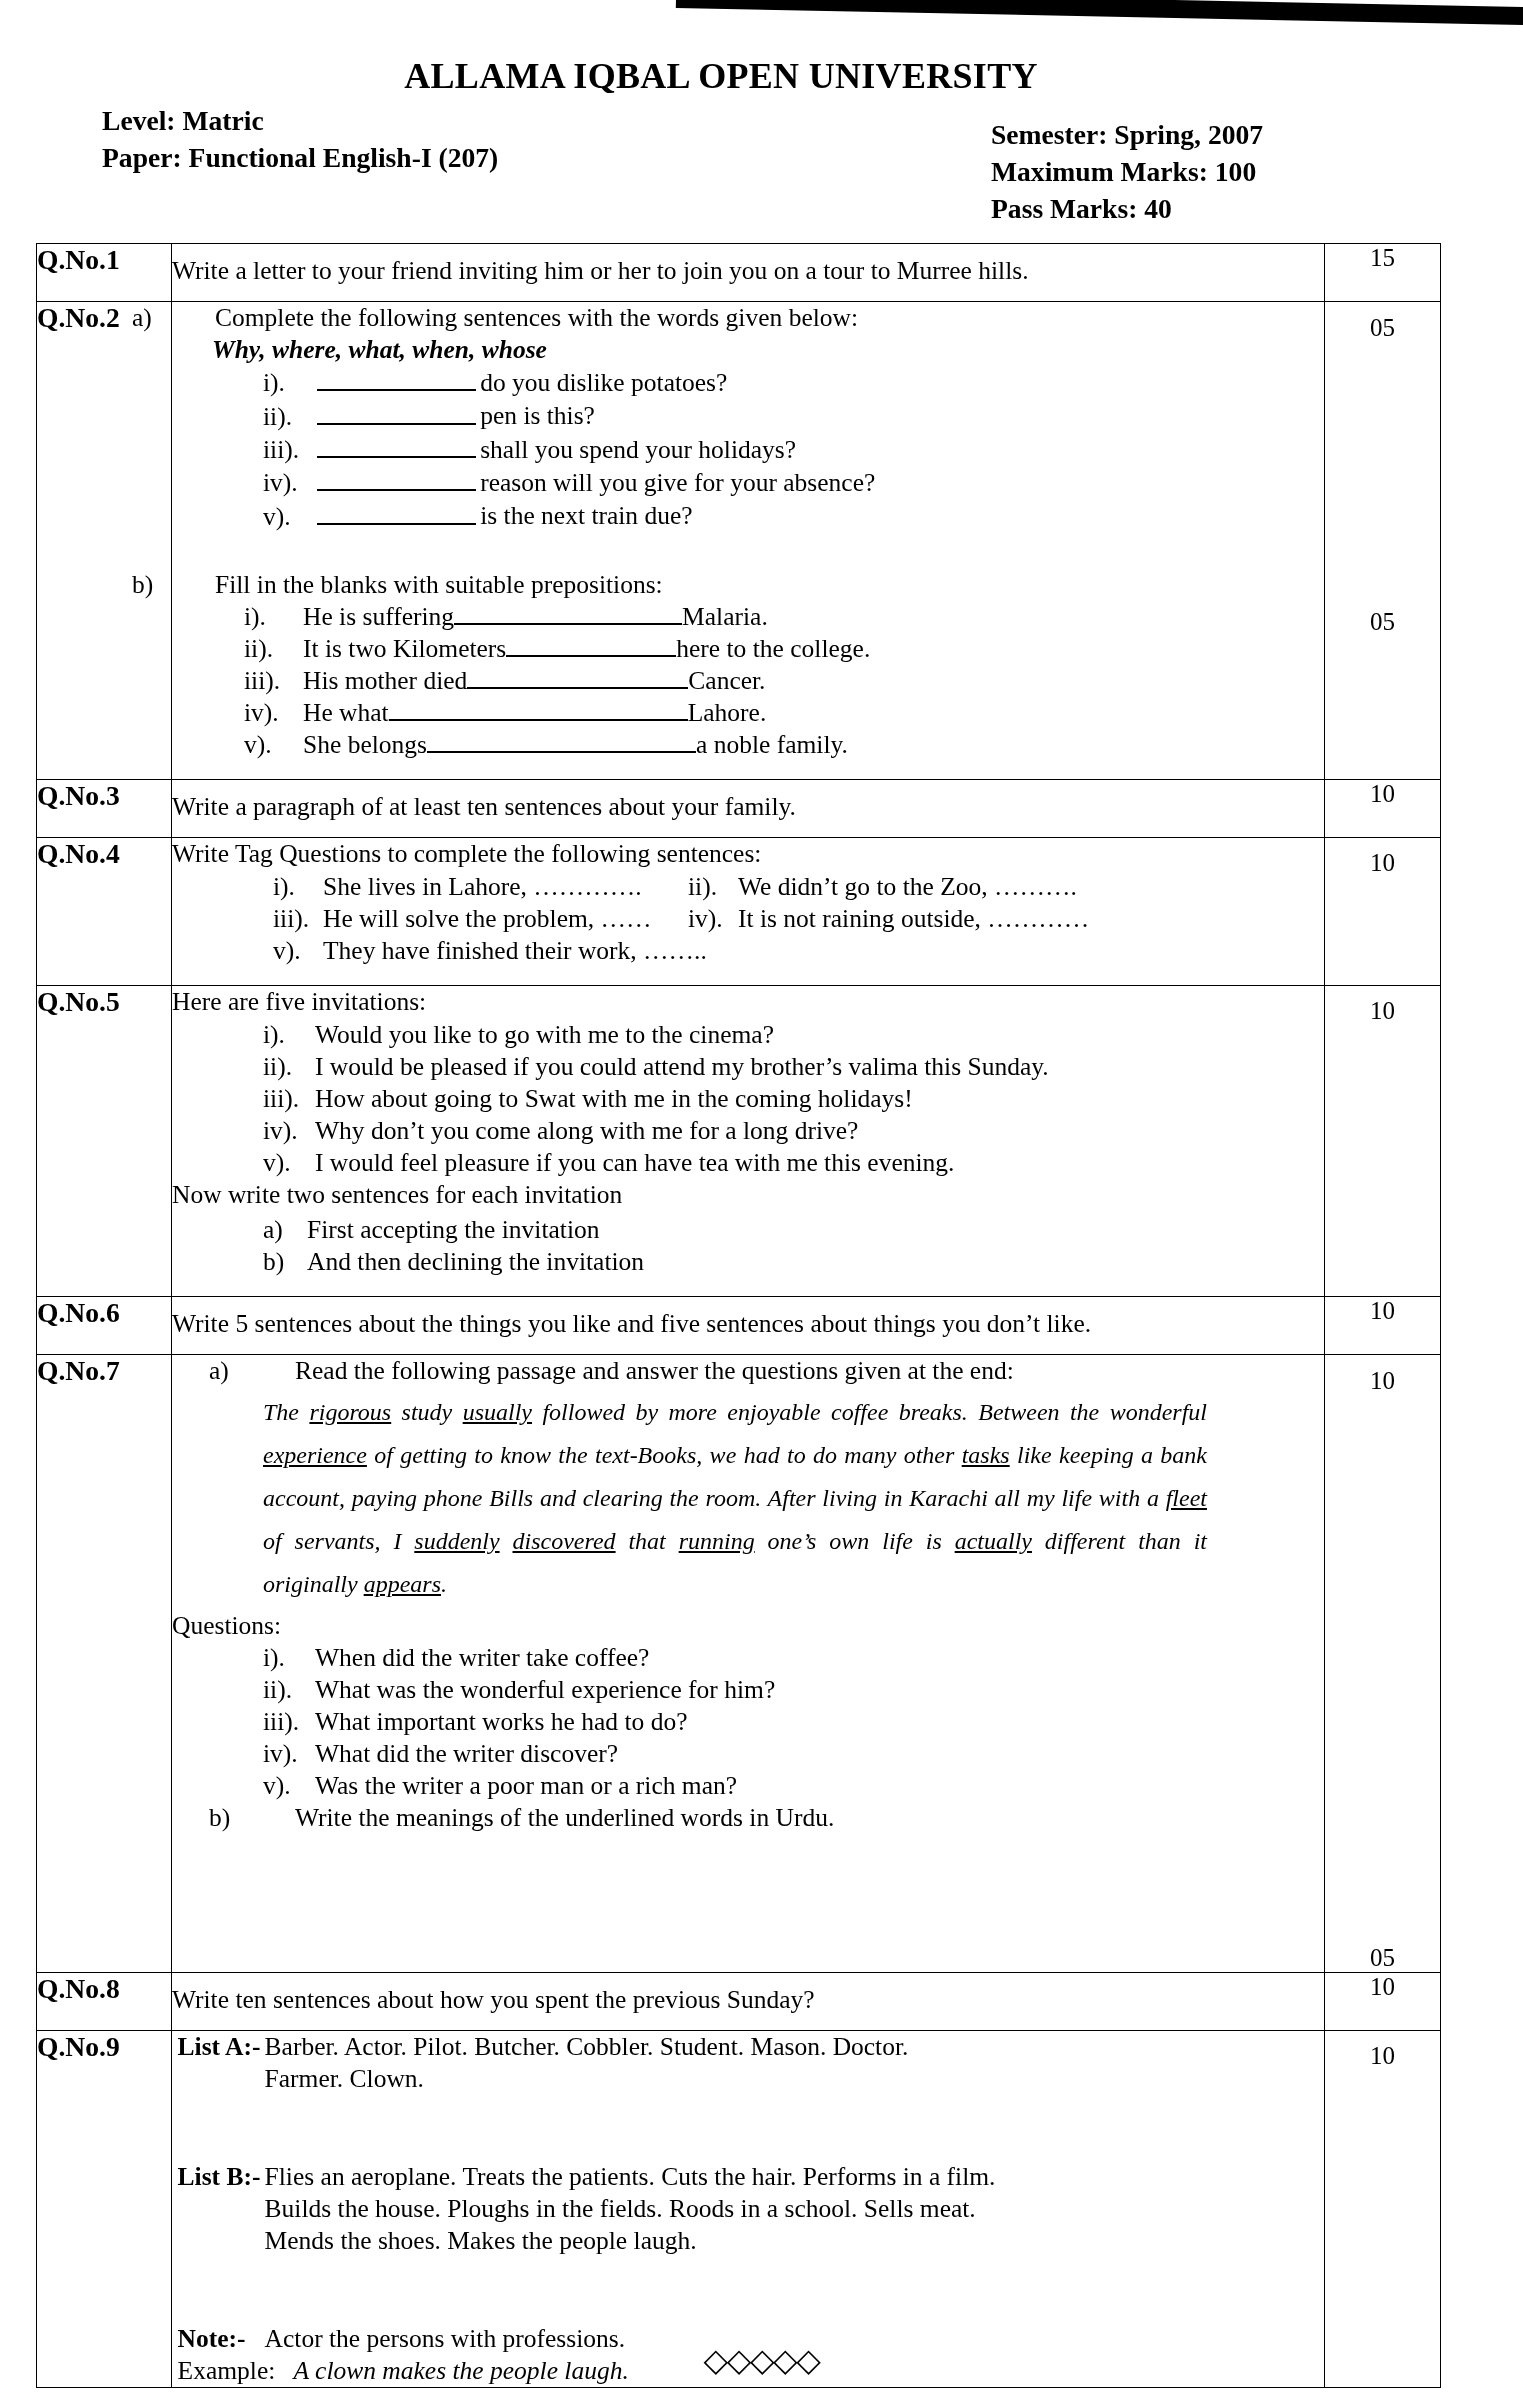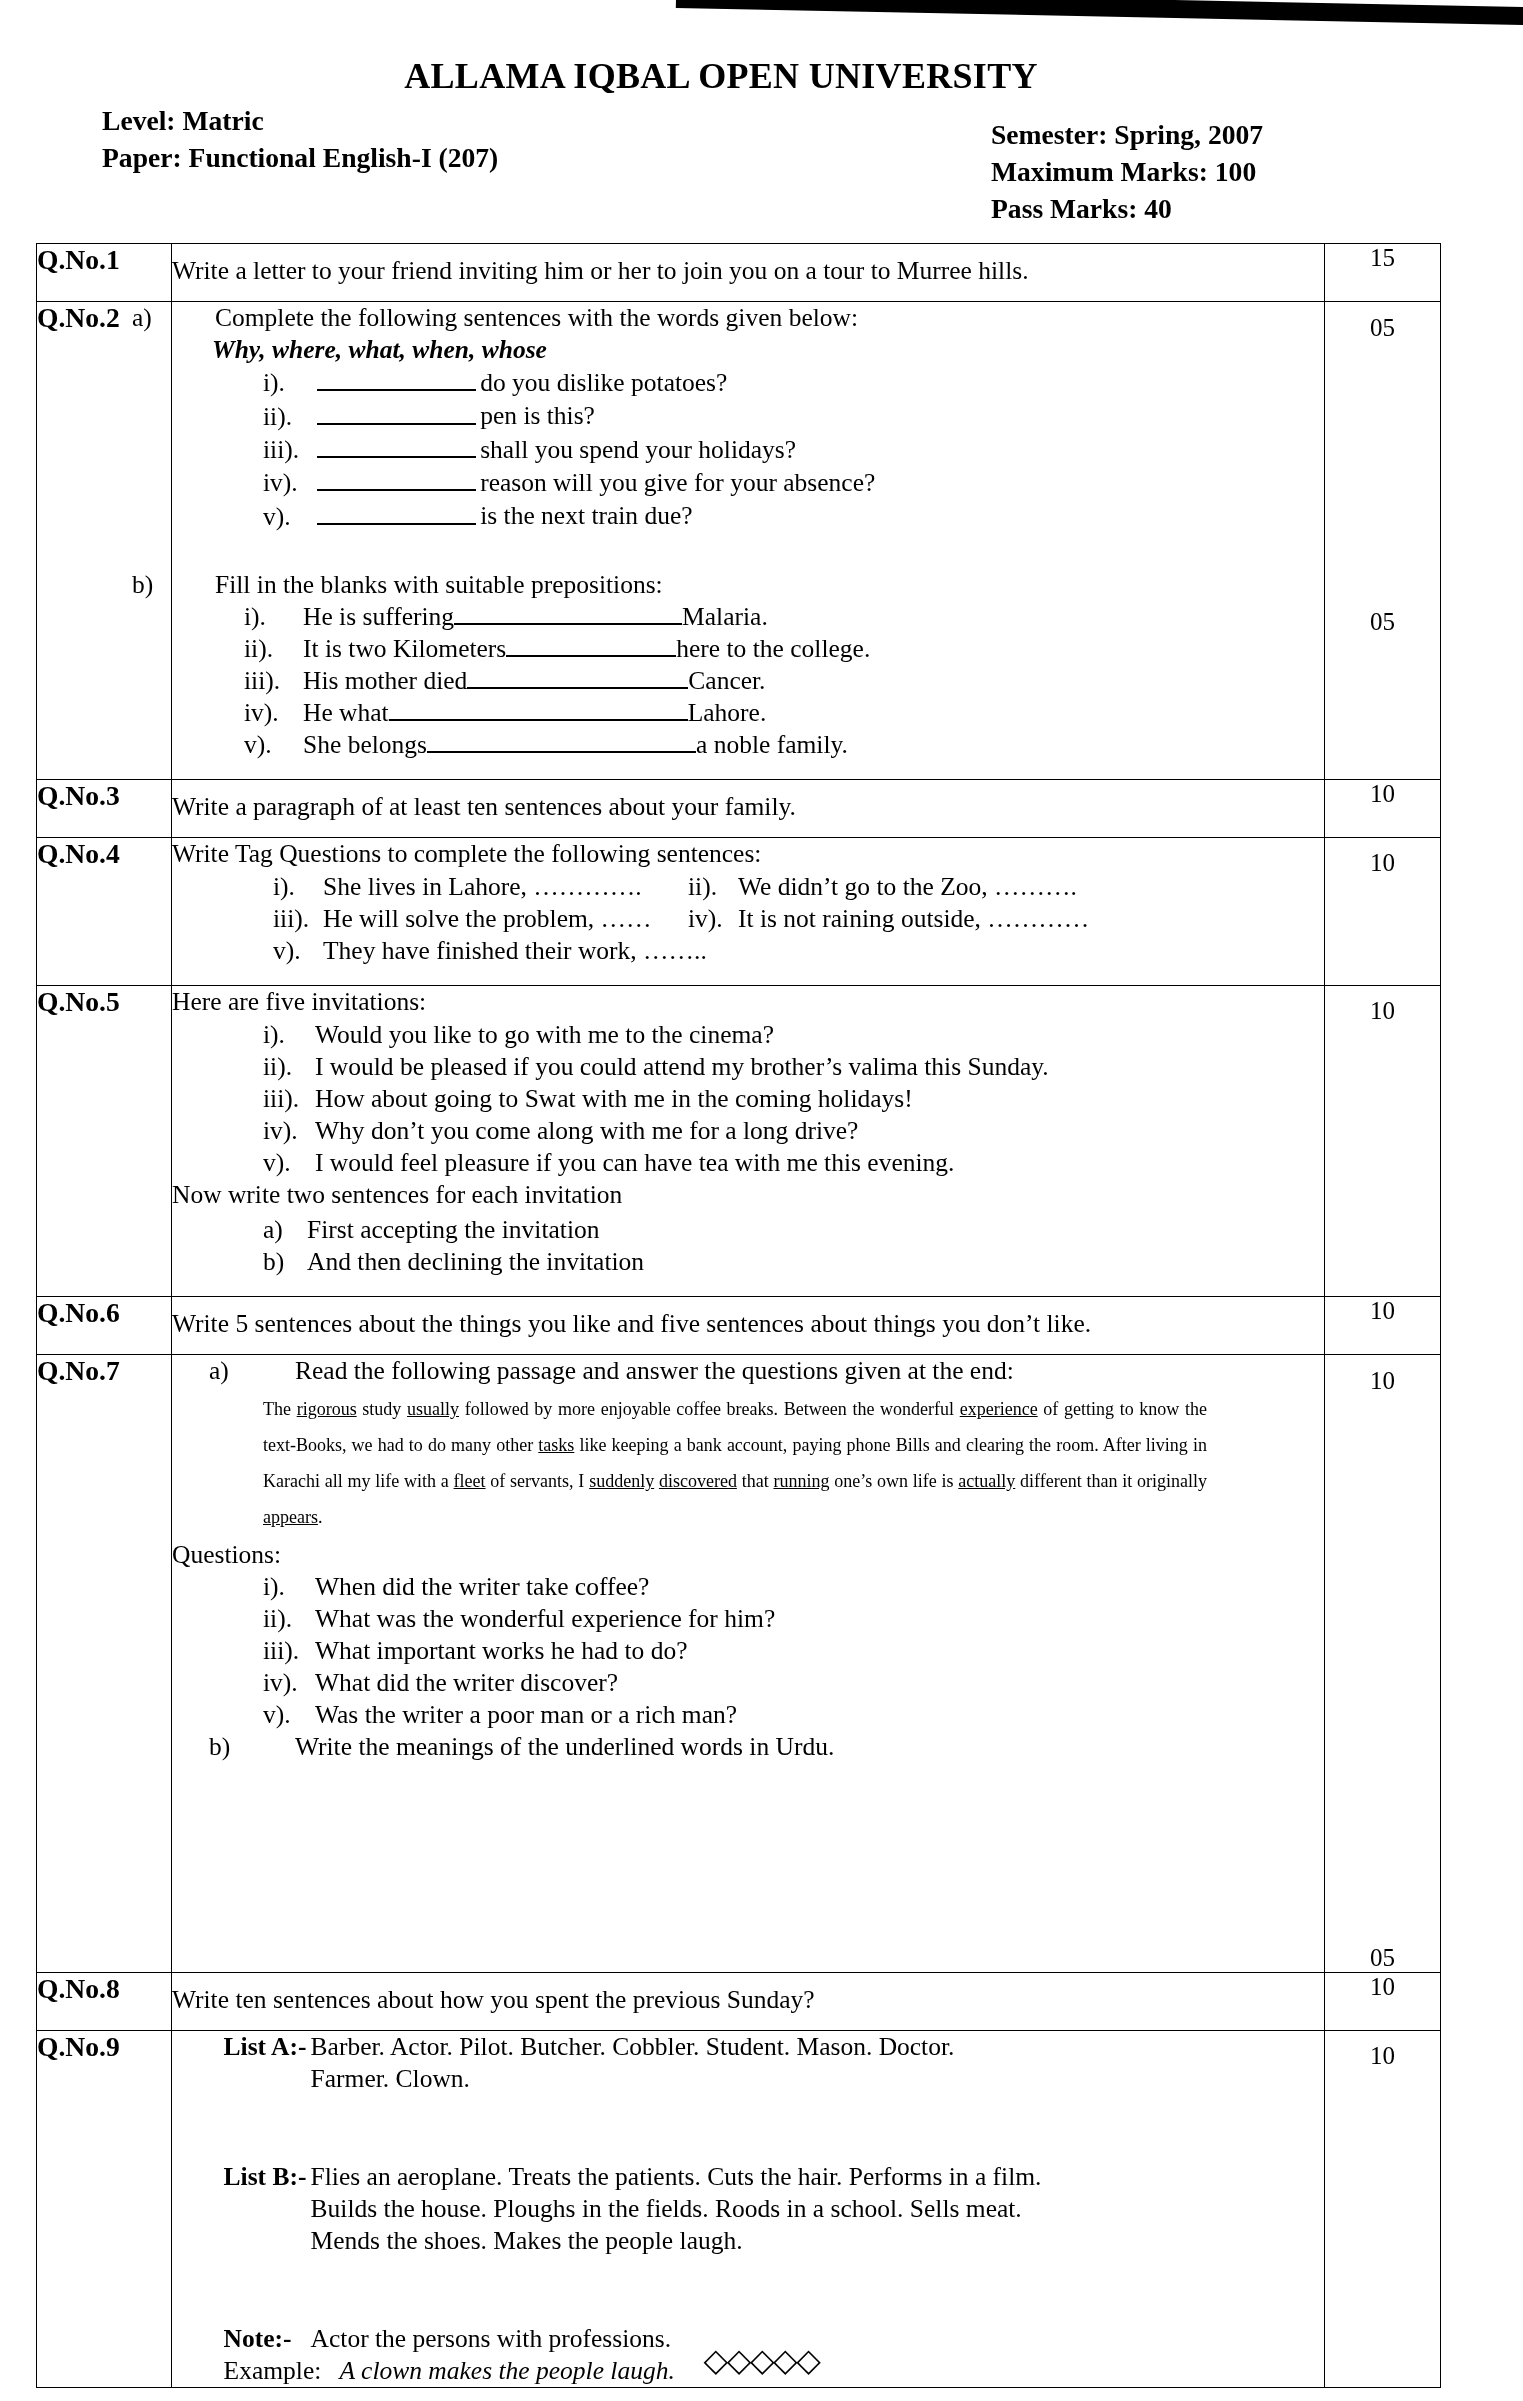--- a/index.html
+++ b/index.html
@@ -138,32 +138,33 @@
     margin: 0 4.1px;
   }
   .blank-long {
     display: inline-block;
     border-bottom: 2.1px solid #000;
     height: 20.7px;
     vertical-align: baseline;
   }
 
   .passage {
+    font-style: italic;
     text-align: justify;
     padding: 4.1px 117px 4.1px 91px;
-    line-height: 36px;
-    font-size: 18px;
+    line-height: 43px;
+    font-size: 24px;
   }
 
   .q5-list { padding-left: 91px; }
   .q5-list .rn { display: inline-block; width: 52px; }
   .ab-list { padding-left: 91px; margin-top: 2.8px; }
   .ab-list .rn { display: inline-block; width: 44px; }
 
-  .list-block { padding-left: 2.8px; margin-left: 46px; }
+  .list-block { padding-left: 2.8px; }
   .list-tag {
     display: inline-block;
     width: 87px;
     font-weight: bold;
     vertical-align: top;
   }
   .list-text {
     display: inline-block;
     vertical-align: top;
     width: 951px;

